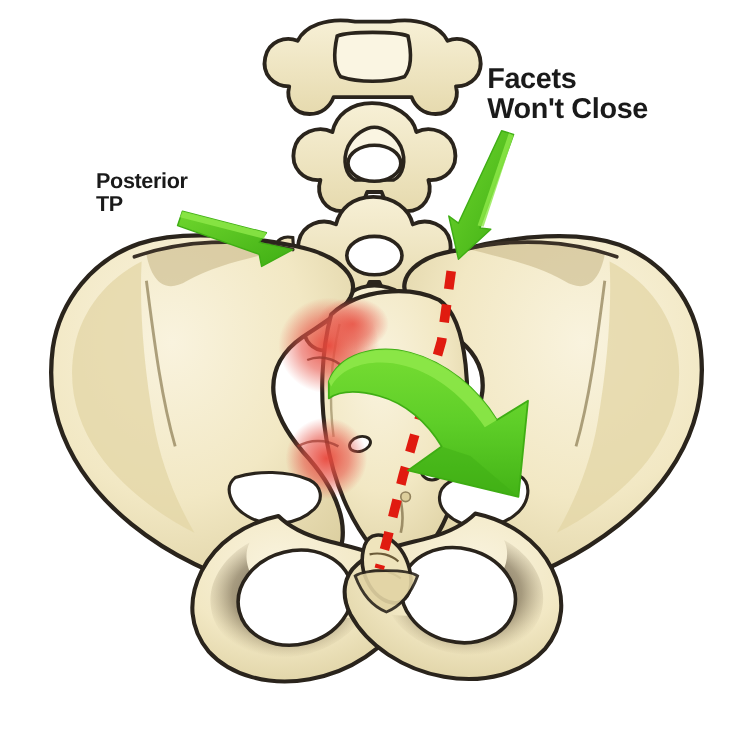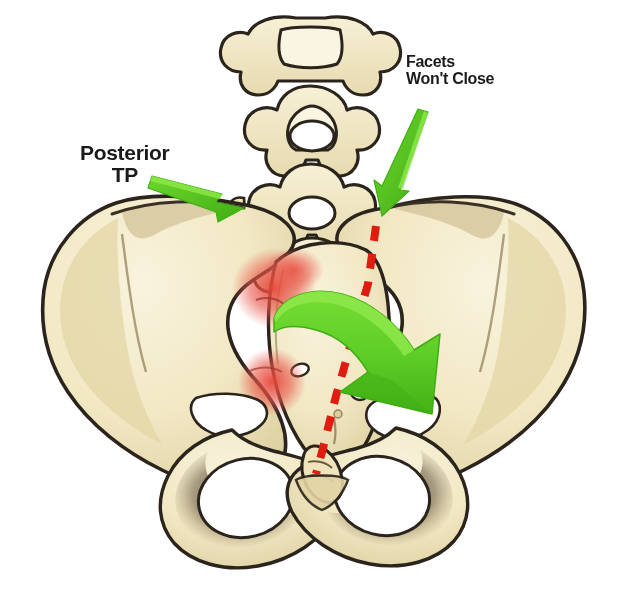--- a/index.html
+++ b/index.html
@@ -3,22 +3,22 @@
 <meta charset="utf-8">
 <title>Pelvis Illustration</title>
 <style>
   html,body{margin:0;padding:0;background:#ffffff;}
   body{width:624px;height:612px;overflow:hidden;
        font-family:"Liberation Sans","DejaVu Sans",sans-serif;}
   #stage{position:relative;width:624px;height:612px;background:#ffffff;}
   #art{position:absolute;left:0;top:0;width:624px;height:612px;}
   .lbl{position:absolute;font-weight:bold;color:#1a1a1a;line-height:1.04;
        letter-spacing:-0.3px;white-space:pre-line;}
-  #lbl-posterior{left:80px;top:142px;font-size:21px;text-align:center;}
-  #lbl-facets{left:406px;top:54px;font-size:16px;}
+  #lbl-posterior{left:80px;top:142px;font-size:18px;}
+  #lbl-facets{left:406px;top:54px;font-size:24px;}
 </style>
 </head>
 <body>
 
 <div id="stage">
 
   <svg id="art" viewBox="0 0 624 612">
     <defs>
       <radialGradient id="boneGrad" cx="40%" cy="30%" r="80%">
         <stop offset="0%" stop-color="#F9F3DE"></stop>

